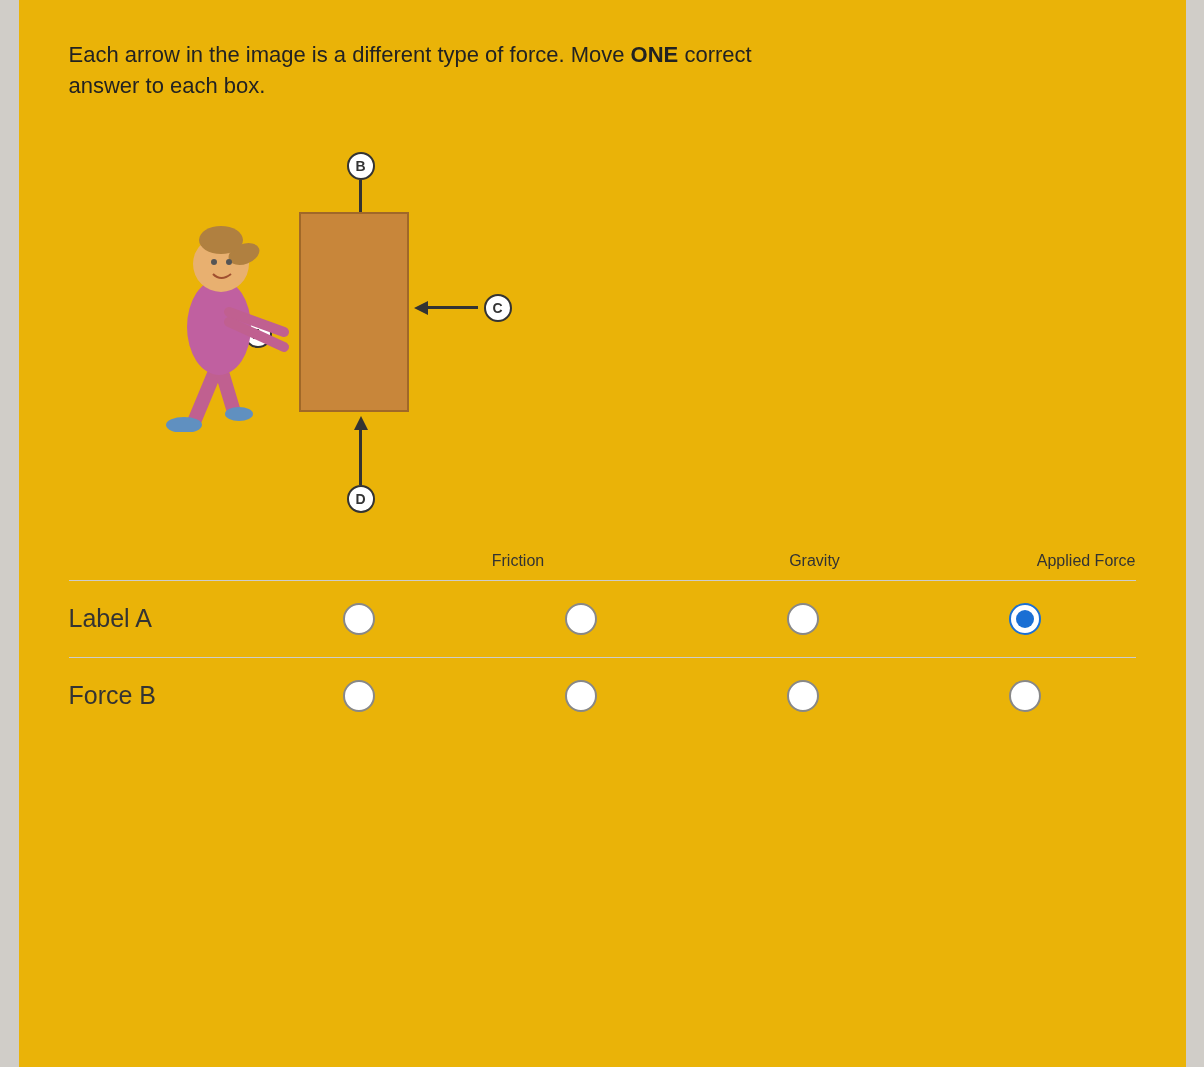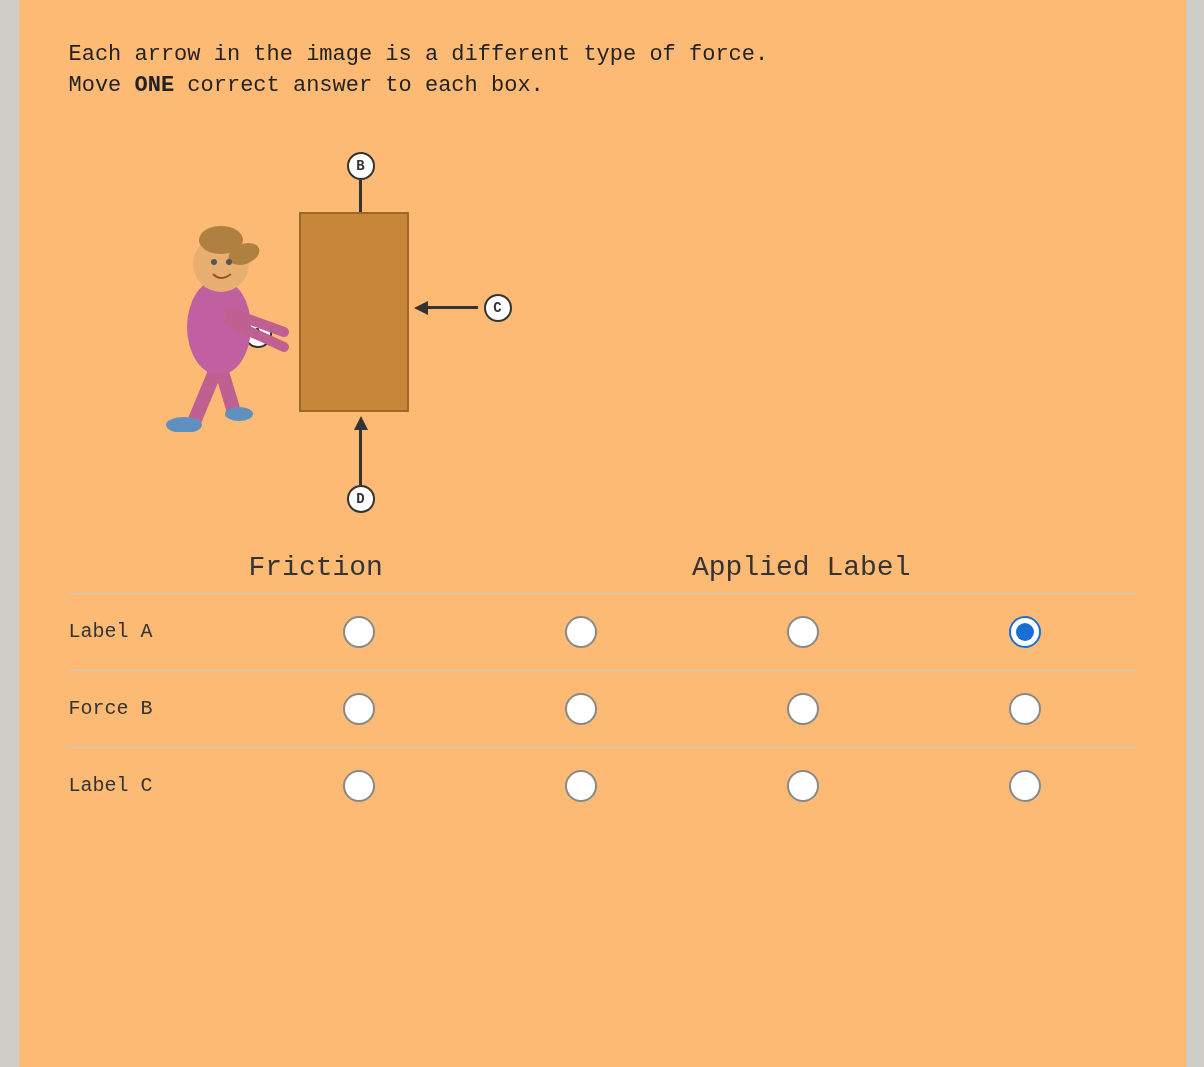--- a/index.html
+++ b/index.html
@@ -7,25 +7,24 @@
     body {
       background: #d0cdc8;
       font-family: Arial, sans-serif;
       min-height: 1067px;
       display: flex;
       justify-content: center;
       align-items: flex-start;
     }
 
     .page-container {
-      background: #fdba74;
+      background: #eab308;
       width: 1167px;
       min-height: 1067px;
       padding: 40px 50px;
-      font-family: Liberation Mono, monospace;
     }
 
     .instructions {
       font-size: 22px;
       color: #222;
       line-height: 1.4;
       margin-bottom: 30px;
       max-width: 700px;
     }
 
@@ -156,36 +155,36 @@
       align-items: center;
       margin-bottom: 10px;
     }
 
     .row-label-header {
       width: 180px;
     }
 
     .col-header {
       flex: 1;
-      text-align: left;
-      font-size: 28px;
+      text-align: right;
+      font-size: 16px;
       color: #333;
       font-weight: normal;
     }
 
     .data-row {
       display: flex;
       align-items: center;
       padding: 22px 0;
       border-top: 1px solid #ccc;
     }
 
     .row-label {
       width: 180px;
-      font-size: 20px;
+      font-size: 25px;
       color: #333;
     }
 
     .radio-cell {
       flex: 1;
       display: flex;
       justify-content: center;
       align-items: center;
     }
 
@@ -279,21 +278,22 @@
         <circle cx="90" cy="70" r="3" fill="#555"></circle>
 
         <path d="M74 82 Q82 90 92 82" stroke="#a05030" stroke-width="2" fill="none"></path>
       </svg>
     </div>
 
     <div class="quiz-table">
       <div class="header-row">
         <div class="row-label-header"></div>
         <div class="col-header">Friction</div>
-        <div class="col-header">Applied Label</div>
+        <div class="col-header">Gravity</div>
+        <div class="col-header">Applied Force</div>
       </div>
 
       <div class="data-row">
         <div class="row-label">Label A</div>
         <div class="radio-cell">
           <div class="radio-btn"></div>
         </div>
         <div class="radio-cell">
           <div class="radio-btn"></div>
         </div>
@@ -314,32 +314,17 @@
           <div class="radio-btn"></div>
         </div>
         <div class="radio-cell">
           <div class="radio-btn"></div>
         </div>
         <div class="radio-cell">
           <div class="radio-btn"></div>
         </div>
       </div>
 
-      <div class="data-row">
-        <div class="row-label">Label C</div>
-        <div class="radio-cell">
-          <div class="radio-btn"></div>
-        </div>
-        <div class="radio-cell">
-          <div class="radio-btn"></div>
-        </div>
-        <div class="radio-cell">
-          <div class="radio-btn"></div>
-        </div>
-        <div class="radio-cell">
-          <div class="radio-btn"></div>
-        </div>
-      </div>
 
 
     </div>
   </div>
 </div>
 
 </body></html>

